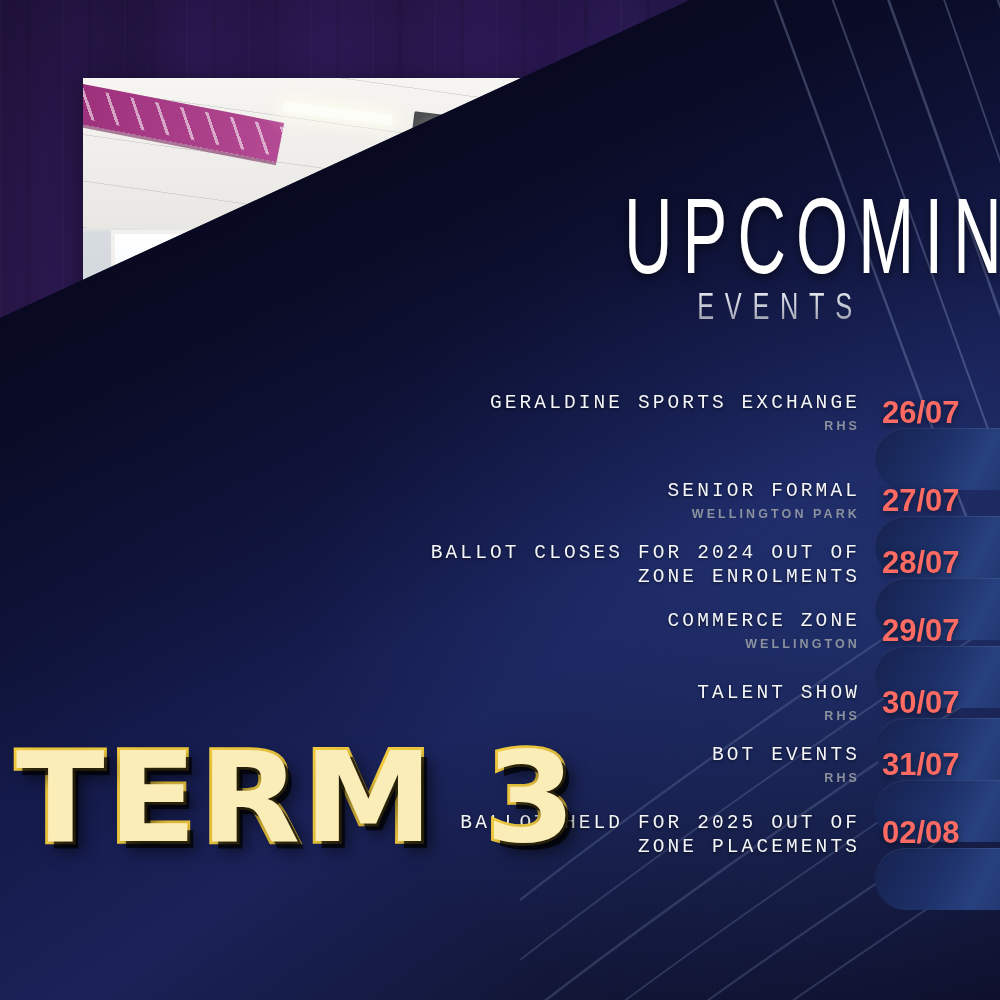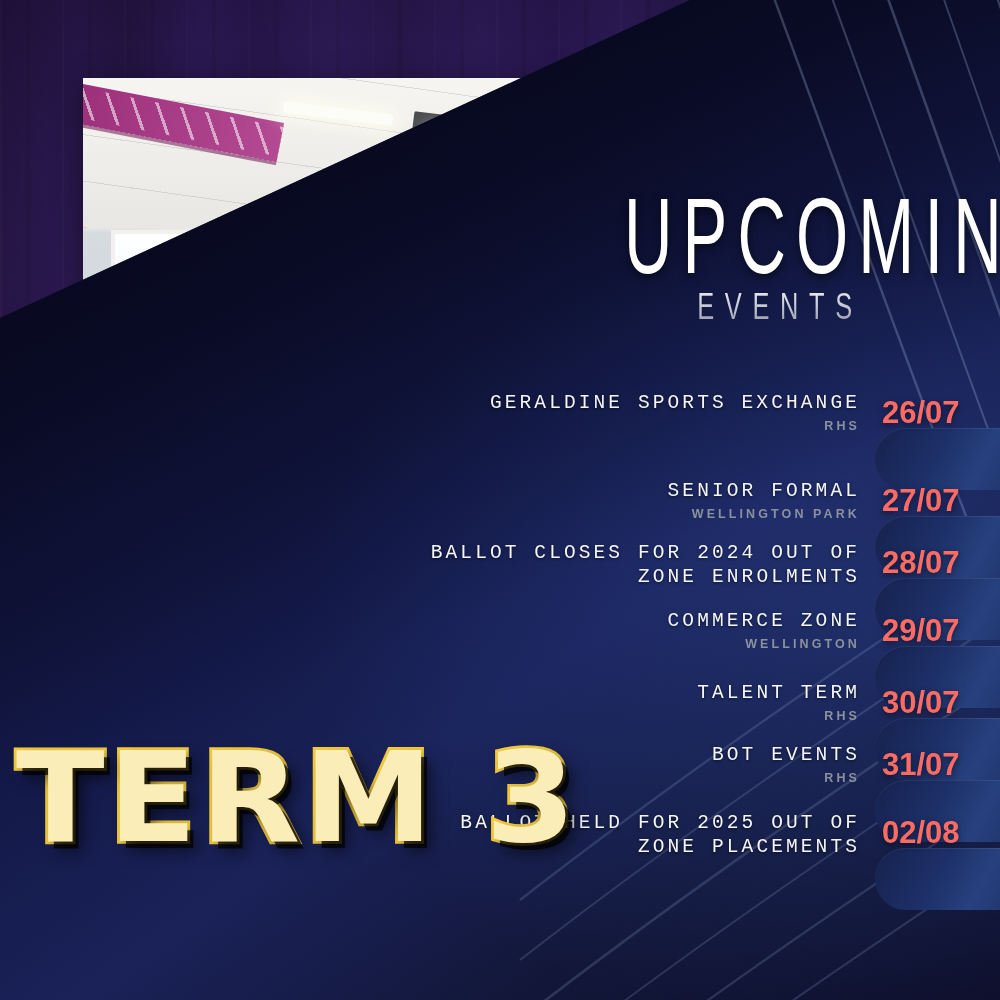--- a/index.html
+++ b/index.html
@@ -448,21 +448,21 @@
         <div class="ev-loc">WELLINGTON PARK</div>
       </div>
       <div class="event-row" style="position: absolute; top: 150px; left: 0px; width: 430px;">
         <div class="ev-name">BALLOT CLOSES FOR 2024 OUT OF ZONE ENROLMENTS</div>
       </div>
       <div class="event-row" style="position: absolute; top: 218px; left: 0px; width: 430px;">
         <div class="ev-name">COMMERCE ZONE</div>
         <div class="ev-loc">WELLINGTON</div>
       </div>
       <div class="event-row" style="position: absolute; top: 290px; left: 0px; width: 430px;">
-        <div class="ev-name">TALENT TERM</div>
+        <div class="ev-name">TALENT SHOW</div>
         <div class="ev-loc">RHS</div>
       </div>
       <div class="event-row" style="position: absolute; top: 352px; left: 0px; width: 430px;">
         <div class="ev-name">BOT EVENTS</div>
         <div class="ev-loc">RHS</div>
       </div>
       <div class="event-row" style="position: absolute; top: 420px; left: 0px; width: 430px;">
         <div class="ev-name">BALLOT HELD FOR 2025 OUT OF ZONE PLACEMENTS</div>
       </div>
     </div>

